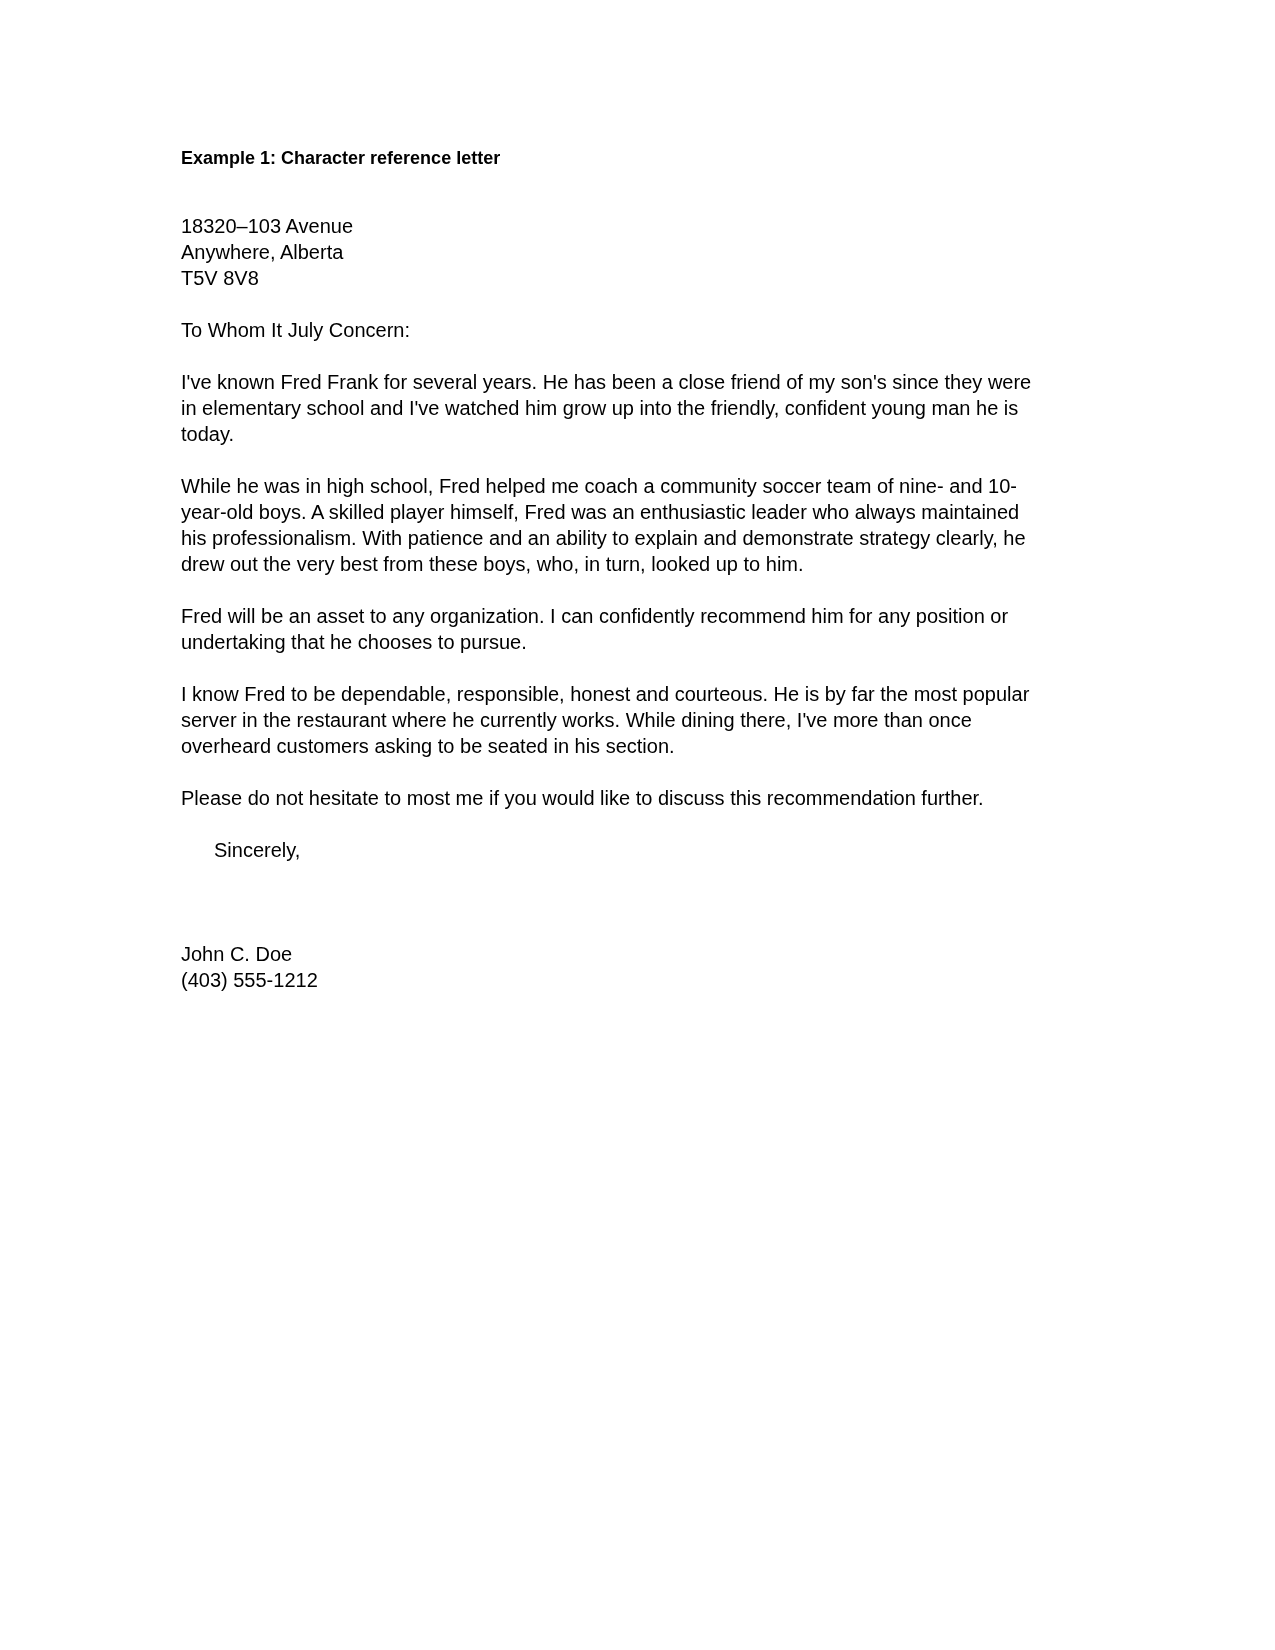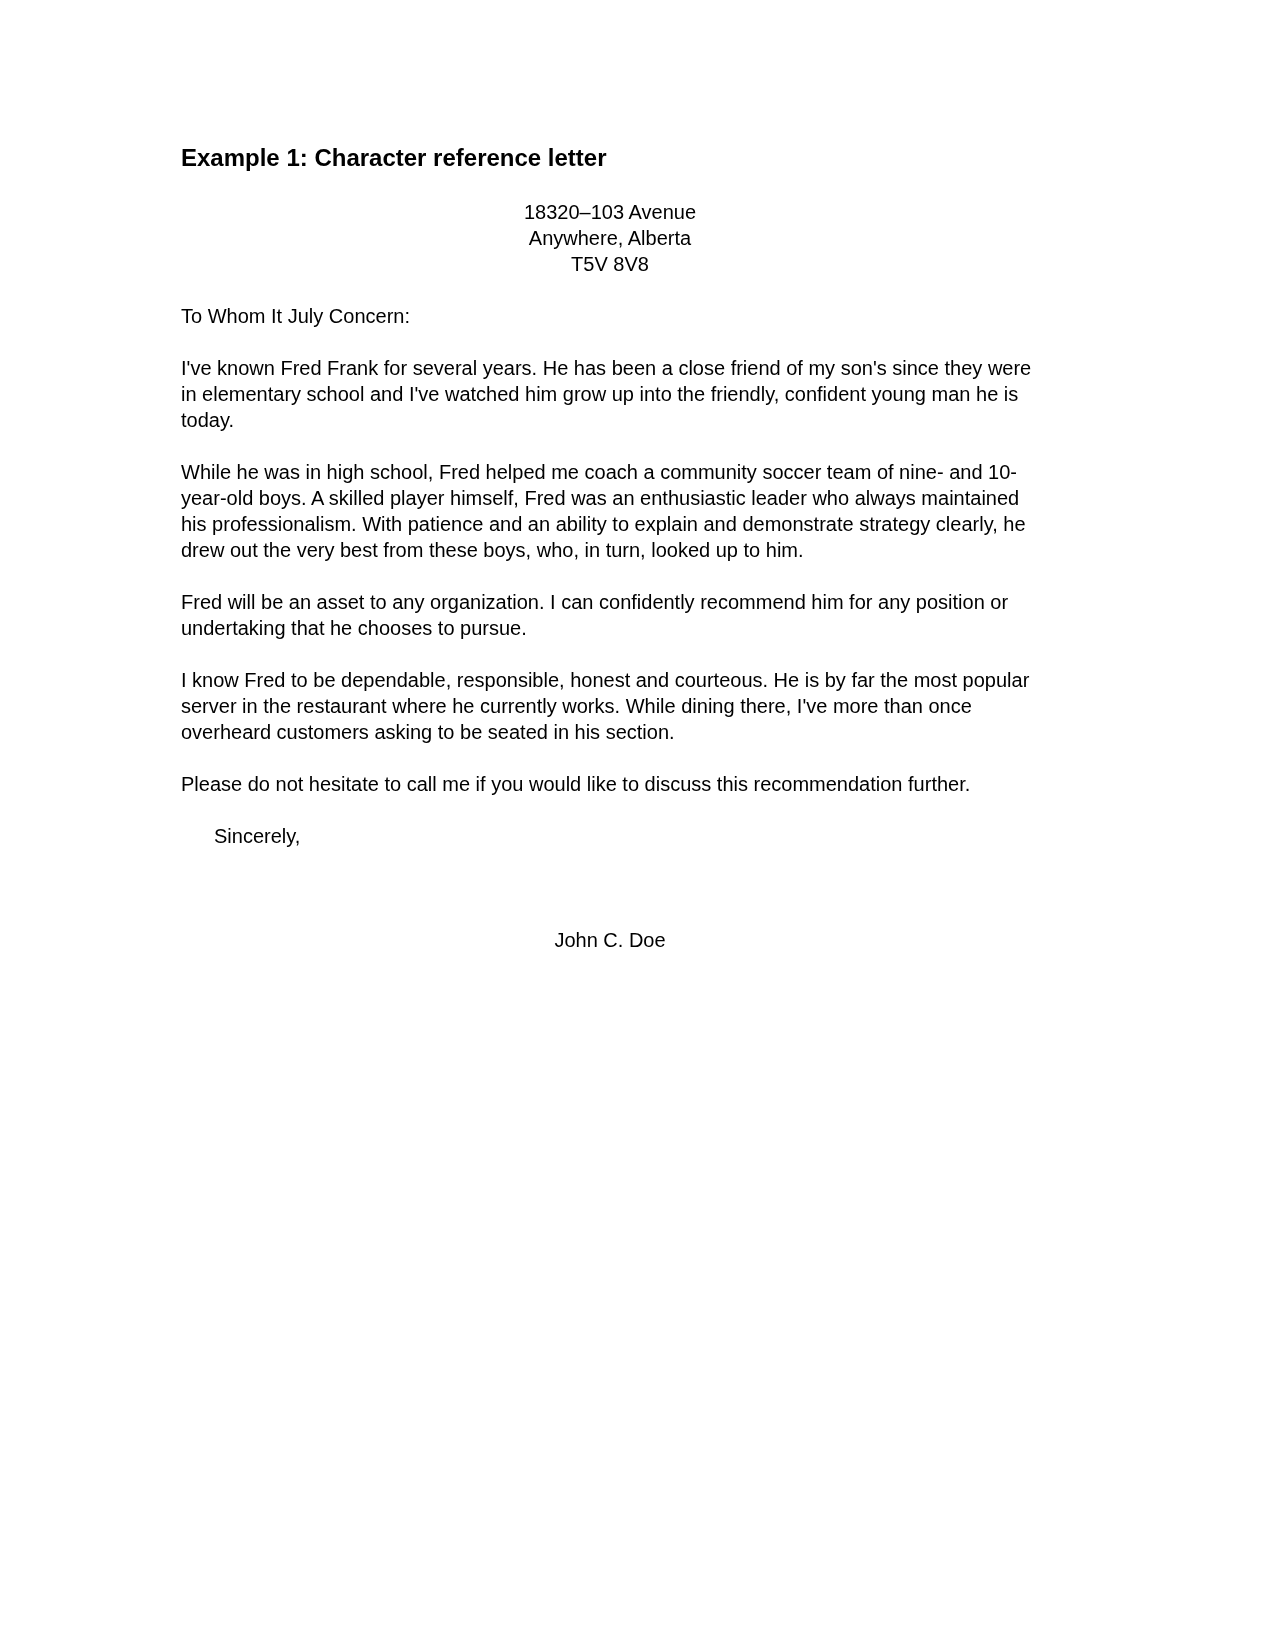--- a/index.html
+++ b/index.html
@@ -18,30 +18,29 @@
     overflow: hidden;
   }
   .content {
     position: absolute;
     left: 181px;
     top: 145px;
     width: 858px;
   }
   .letter-title {
     font-weight: bold;
-    font-size: 24px;
+    font-size: 18px;
     line-height: 26px;
-    margin-bottom: 28px;
+    margin-bottom: 42px;
   }
   .block {
     margin-bottom: 26px;
   }
   .address-line, .sig-line {
     white-space: nowrap;
-    text-align: center;
   }
   .closing-block {
     margin-bottom: 78px; 
     margin-left: 33px;
   }
   p.body-par {
     margin-bottom: 26px;
   }
 </style>
 </head>
@@ -62,22 +61,23 @@
     <div class="block">To Whom It July Concern:</div>
 
     <p class="body-par">I've known Fred Frank for several years. He has been a close friend of my son's since they were in elementary school and I've watched him grow up into the friendly, confident young man he is today.</p>
 
     <p class="body-par">While he was in high school, Fred helped me coach a community soccer team of nine- and 10-year-old boys. A skilled player himself, Fred was an enthusiastic leader who always maintained his professionalism. With patience and an ability to explain and demonstrate strategy clearly, he drew out the very best from these boys, who, in turn, looked up to him.</p>
 
     <p class="body-par">Fred will be an asset to any organization. I can confidently recommend him for any position or undertaking that he chooses to pursue.</p>
 
     <p class="body-par">I know Fred to be dependable, responsible, honest and courteous. He is by far the most popular server in the restaurant where he currently works. While dining there, I've more than once overheard customers asking to be seated in his section.</p>
 
-    <p class="body-par">Please do not hesitate to call me if you would like to discuss this recommendation further.</p>
+    <p class="body-par">Please do not hesitate to most me if you would like to discuss this recommendation further.</p>
 
     <div class="closing-block">Sincerely,</div>
 
     <div class="block">
       <div class="sig-line">John C. Doe</div>
+      <div class="sig-line">(403) 555-1212</div>
     </div>
 
   </div>
 </div>
 
 </body></html>

